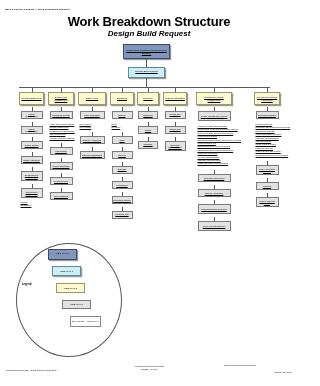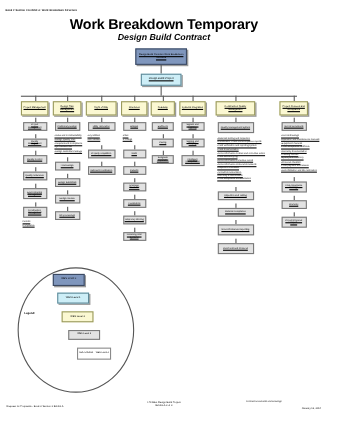--- a/index.html
+++ b/index.html
@@ -48,22 +48,22 @@
   .foot-c{left:0;right:0;top:365px;text-align:center;}
   .foot-r{right:6px;top:371px;text-align:right;}
   .foot-x{right:42px;top:364px;font-size:2.1px;}
 </style>
 </head>
 <body>
 
 <div class="page">
 
   <div class="doc-ref">Book 2 Section 3 Exhibit A: Work Breakdown Structure</div>
-  <div class="title">Work Breakdown Temporary</div>
-  <div class="subtitle">Design Build Contract</div>
+  <div class="title">Work Breakdown Structure</div>
+  <div class="subtitle">Design Build Request</div>
 
   <div class="node lvl0 shadow" style="left:123px;top:44px;width:47px;height:15px;font-size:2.3px;padding:1px;">
     <span>Design-Build Contract Work Breakdown Structure</span>
   </div>
   <div class="ln vln" style="left:146px;top:59px;height:8px;"></div>
   <div class="node lvl1 shadow" style="left:128px;top:67px;width:37px;height:11px;font-size:2.5px;padding:1px;">
     <span>Design Build Project</span>
   </div>
 
   <div class="ln vln" style="left:146px;top:78px;height:9px;"></div>

